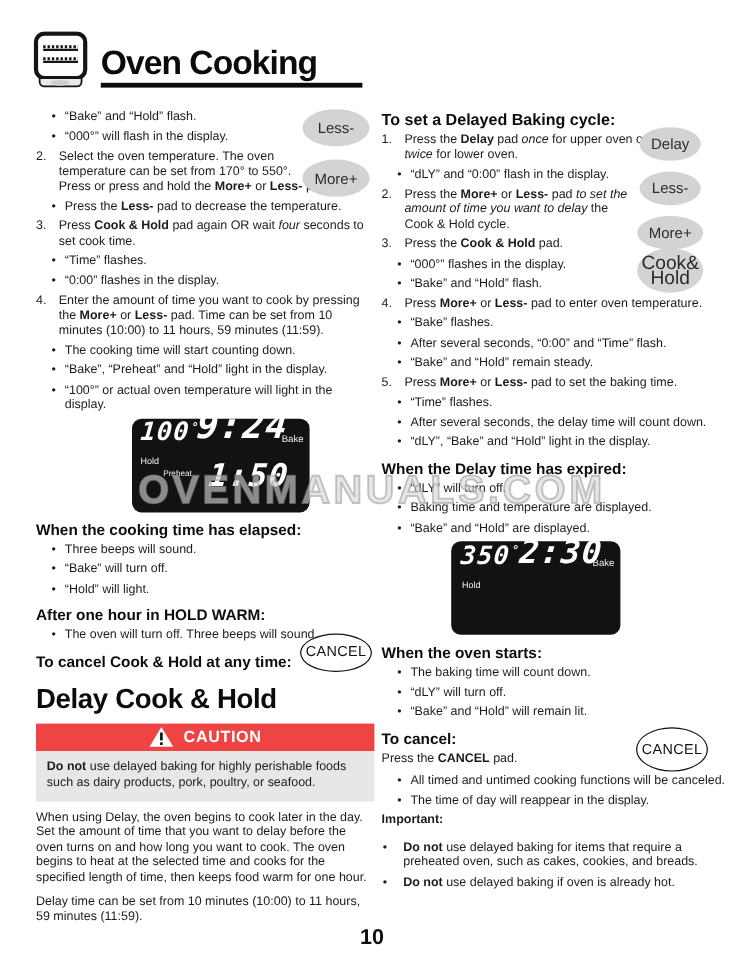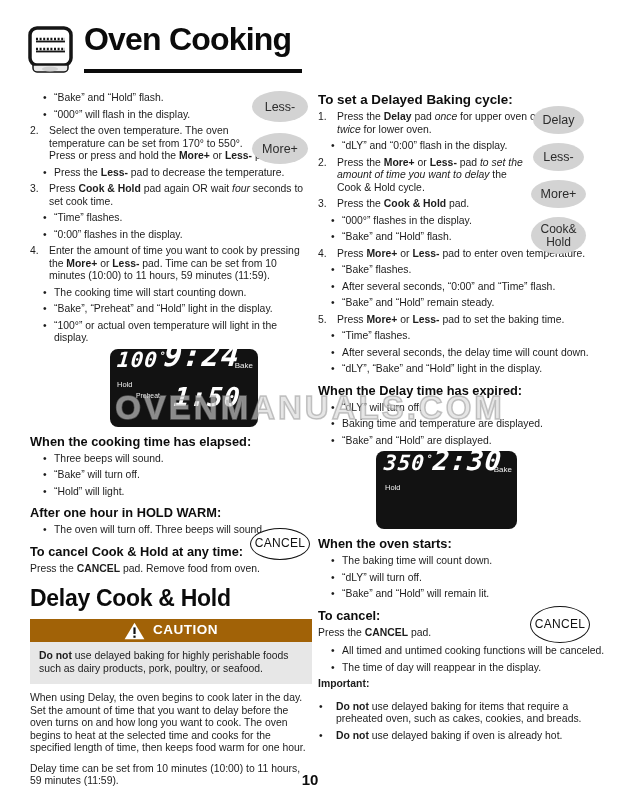--- a/index.html
+++ b/index.html
@@ -1,20 +1,20 @@
 <!DOCTYPE html>
 <html><head>
 <meta charset="utf-8">
 <style>
   html,body{margin:0;padding:0;background:#888;}
   #page{position:relative;width:620px;height:802px;background:#ffffff;overflow:hidden;
         font-family:"Liberation Sans",sans-serif;color:#1c1c1c;}
   
   #oven-icon{position:absolute;left:26px;top:26px;}
-  .hdr-title{position:absolute;left:84px;top:22px;font-size:32px;line-height:34px;font-weight:bold;
+  .hdr-title{position:absolute;left:84px;top:36px;font-size:28px;line-height:34px;font-weight:bold;
              letter-spacing:-0.8px;color:#0b0b0b;}
   .hdr-rule{position:absolute;left:84px;top:69px;width:218px;height:4px;background:#0b0b0b;}
   
   .col{position:absolute;top:92px;font-size:10.4px;line-height:12.5px;z-index:1;}
   #colL{left:30px;width:282px;}
   #colR{left:318px;width:294px;}
   .row{display:flex;margin-bottom:4px;}
   .num{flex:none;width:19px;}
   .txt{flex:1;}
   .ln{white-space:nowrap;}
@@ -36,37 +36,37 @@
   .deg{font-size:10px;position:relative;top:-8px;margin-left:1px;}
   .lbl{position:absolute;color:#f0f0f0;font-size:7.5px;line-height:8px;font-style:normal;}
   
   .pad{position:absolute;background:#d3d3d3;border-radius:50%;display:flex;align-items:center;
        justify-content:center;color:#2c2c2c;font-size:12.5px;z-index:2;}
   #pad-less-left{left:252px;top:91px;width:56px;height:31px;}
   #pad-more-left{left:252px;top:133px;width:56px;height:31px;}
   #pad-delay{left:533px;top:106px;width:51px;height:28px;}
   #pad-less-right{left:533px;top:143px;width:51px;height:28px;}
   #pad-more-right{left:531px;top:180px;width:55px;height:28px;}
-  #pad-cook{left:531px;top:217px;width:55px;height:37px;font-size:12px;line-height:13px;
+  #pad-cook{left:531px;top:207px;width:55px;height:37px;font-size:16px;line-height:13px;
             text-align:left;flex-direction:column;}
   .cancel{position:absolute;background:#fff;border:1.7px solid #111;border-radius:50%;display:flex;
           align-items:center;justify-content:center;font-size:12px;letter-spacing:.3px;color:#111;z-index:2;}
   .cancelL{right:2px;top:-16px;width:58px;height:30px;}
   .cancelR{right:22px;top:-2px;width:58px;height:35px;}
   
   .caution{margin:2px 0 8px;}
-  .caution-bar{background:#a16207;color:#fff;height:23px;display:flex;align-items:center;
+  .caution-bar{background:#ef4444;color:#fff;height:23px;display:flex;align-items:center;
                justify-content:center;gap:8px;font-weight:bold;font-size:13.5px;letter-spacing:.5px;}
   .caution-body{background:#e7e7e7;padding:7px 9px 9px;font-size:10.4px;line-height:13px;}
   
   .watermark{position:absolute;top:386px;left:12px;width:596px;text-align:center;font-weight:bold;
              font-size:33px;line-height:44px;letter-spacing:3px;z-index:9;pointer-events:none;
              color:rgba(214,214,214,0.62);-webkit-text-stroke:1.5px rgba(150,150,150,0.55);}
   #pagenum{position:absolute;left:292px;top:771px;width:36px;text-align:center;font-weight:bold;
-           font-size:15px;color:#0d0d0d;}
+           font-size:18px;color:#0d0d0d;}
 </style>
 </head>
 <body>
 
 <div id="page">
 
   <svg id="oven-icon" width="52" height="48" viewBox="0 0 52 48">
     <rect x="4" y="2" width="41" height="37" rx="7" fill="#ffffff" stroke="#151515" stroke-width="3.5"></rect>
     <line x1="10" y1="13" x2="39" y2="13" stroke="#151515" stroke-width="2.6" stroke-dasharray="2 1.6"></line>
     <line x1="10" y1="15.5" x2="39" y2="15.5" stroke="#151515" stroke-width="1.8"></line>
@@ -177,21 +177,20 @@
       </div>
 
     <h3>After one hour in HOLD WARM:</h3>
     <div class="bul">
         <span class="dot"></span>
         <div class="txt">The oven will turn off. Three beeps will sound.</div>
       </div>
 
     <div class="rel">
       <h3>To cancel Cook &amp; Hold at any time:</h3>
-      <div class="para">Press the <b>CANCEL</b> pad.  Remove food from oven.</div>
       <div class="cancel cancelL">
           <span>CANCEL</span>
         </div>
     </div>
 
     <div class="h2">Delay Cook &amp; Hold</div>
 
     <div class="caution">
       <div class="caution-bar">
         <svg width="21" height="18" viewBox="0 0 21 18">

